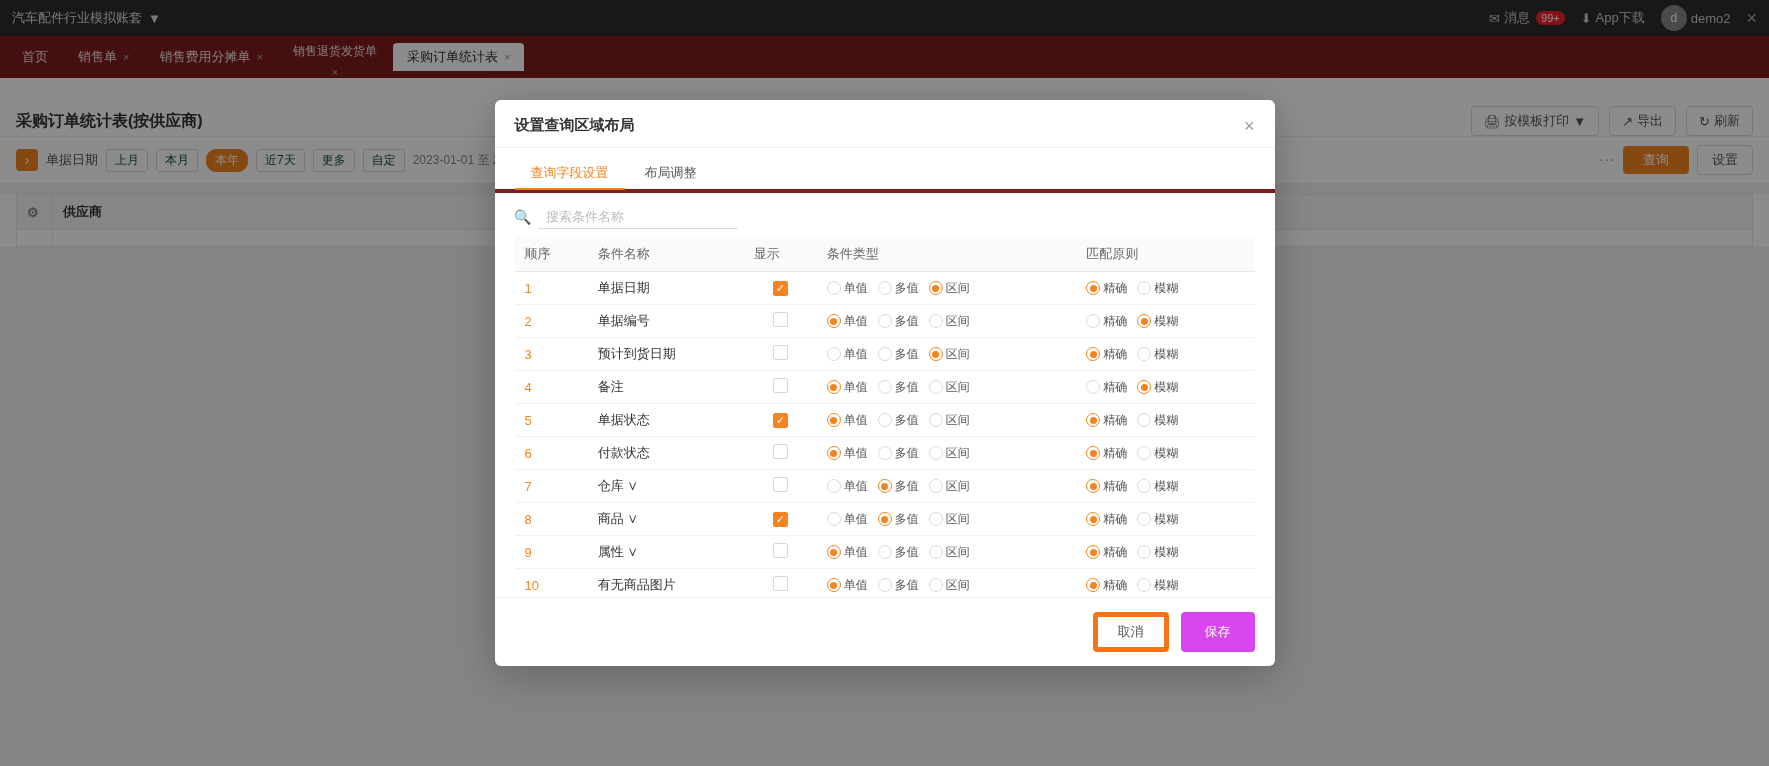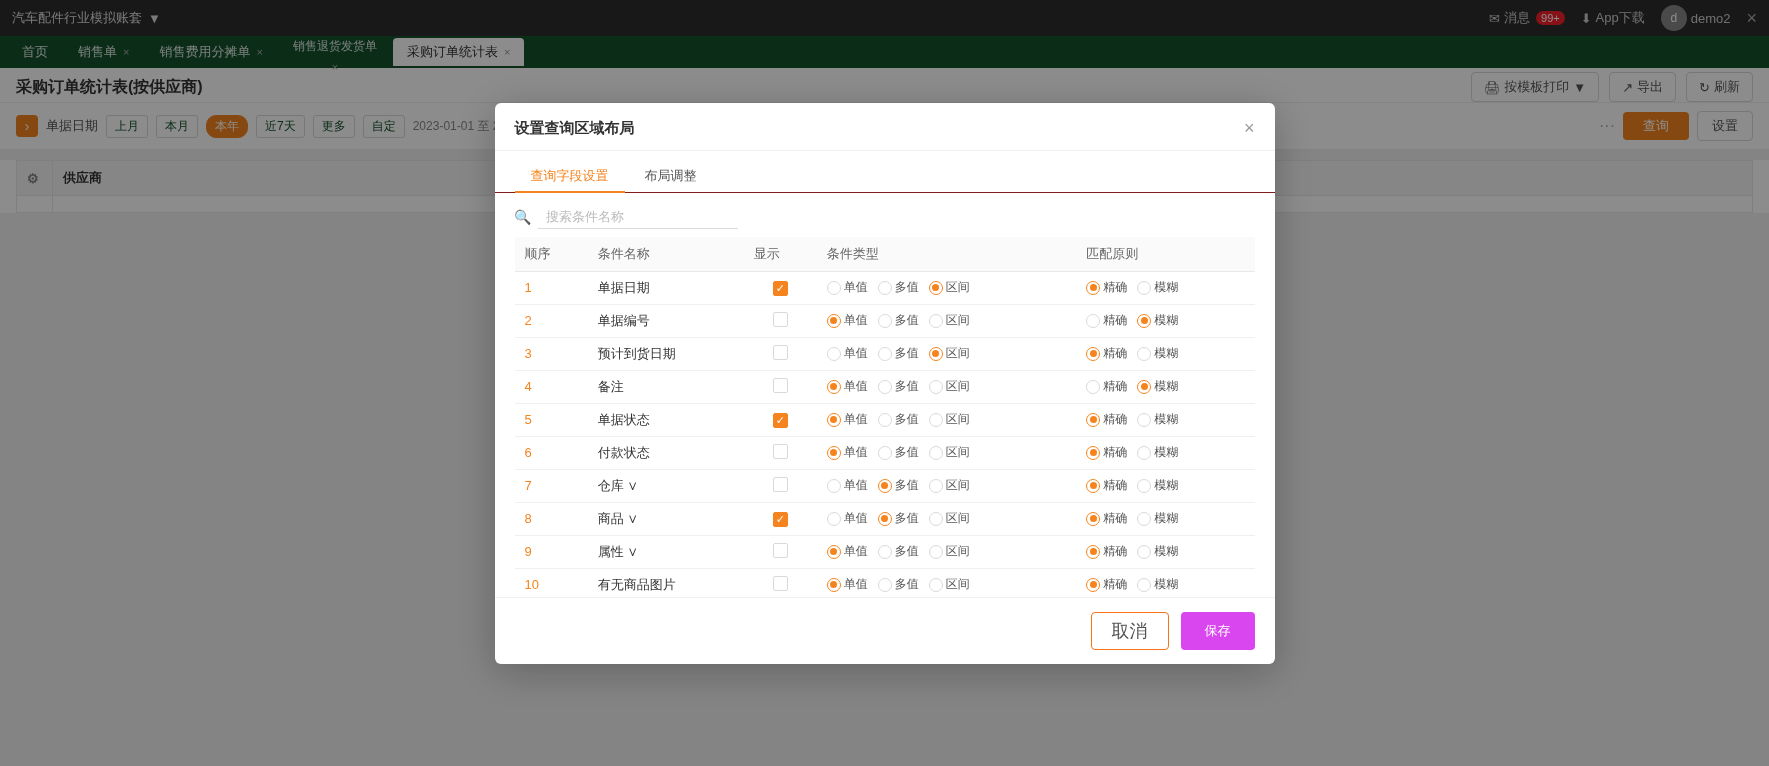--- a/index.html
+++ b/index.html
@@ -16,22 +16,22 @@
       color: #ccc;
     }
     .top-bar-left { font-size: 13px; color: #ddd; display: flex; align-items: center; gap: 6px; }
     .top-bar-right { display: flex; align-items: center; gap: 16px; font-size: 13px; }
     .top-bar-right .badge { background: #f5222d; color: #fff; border-radius: 10px; padding: 1px 5px; font-size: 11px; margin-left: 2px; }
     .top-bar-right .icon-item { display: flex; align-items: center; gap: 4px; cursor: pointer; }
     .top-bar-right .avatar { width: 26px; height: 26px; border-radius: 50%; background: #888; display: flex; align-items: center; justify-content: center; color: #fff; font-size: 12px; }
 
     
     .tab-bar {
-      background: #14532d;
-      height: 32px;
+      background: #7f1d1d;
+      height: 42px;
       display: flex;
       align-items: center;
       padding: 0 0 0 8px;
     }
     .tab-item {
       height: 28px;
       padding: 0 14px;
       border-radius: 4px 4px 0 0;
       display: flex;
       align-items: center;
@@ -44,21 +44,21 @@
     .tab-item.active {
       background: #fff;
       color: #333;
     }
     .tab-item .close-x { font-size: 11px; color: #aaa; cursor: pointer; }
     .tab-item.active .close-x { color: #999; }
 
     
     .page-header {
       background: #fff;
-      padding: 4px 16px 0 16px;
+      padding: 28px 16px 0 16px;
       display: flex;
       align-items: center;
       justify-content: space-between;
       border-bottom: 1px solid #eee;
     }
     .page-title { font-size: 16px; font-weight: bold; color: #333; }
     .page-header-actions { display: flex; align-items: center; gap: 10px; }
     .btn-outline { border: 1px solid #d9d9d9; background: #fff; border-radius: 4px; padding: 5px 12px; cursor: pointer; font-size: 13px; color: #555; display: flex; align-items: center; gap: 4px; }
 
     
@@ -118,21 +118,21 @@
       align-items: center;
       justify-content: space-between;
     }
     .dialog-title { font-size: 15px; font-weight: bold; color: #333; }
     .dialog-close { cursor: pointer; color: #999; font-size: 18px; line-height: 1; }
 
     
     .dialog-tabs {
       display: flex;
       padding: 10px 20px 0 20px;
-      border-bottom: 1px solid #7f1d1d;
+      border-bottom: 4px solid #7f1d1d;
       gap: 4px;
     }
     .dtab {
       padding: 6px 16px;
       cursor: pointer;
       font-size: 13px;
       color: #555;
       border-bottom: 2px solid transparent;
       margin-bottom: -1px;
     }
@@ -221,21 +221,21 @@
     .radio-circle.selected::after { content: ''; width: 7px; height: 7px; border-radius: 50%; background: #f5841f; display: block; }
 
     
     .dialog-footer {
       padding: 14px 20px;
       display: flex;
       justify-content: flex-end;
       gap: 12px;
       border-top: 1px solid #f0f0f0;
     }
-    .btn-cancel { background: #fff; border: 1px solid #f97316; border-radius: 4px; padding: 6px 20px; cursor: pointer; font-size: 18px; color: #555; }
+    .btn-cancel { background: #fff; border: 5px solid #f97316; border-radius: 4px; padding: 6px 20px; cursor: pointer; font-size: 13px; color: #555; }
     .btn-save { background: #d946ef; border: none; border-radius: 4px; padding: 6px 24px; cursor: pointer; font-size: 13px; color: #fff; }
 
     
     .dialog-table-wrap::-webkit-scrollbar { width: 6px; }
     .dialog-table-wrap::-webkit-scrollbar-thumb { background: #ccc; border-radius: 3px; }
 
     .top-close-btn { color: #aaa; cursor: pointer; font-size: 18px; margin-left: auto; }
   </style>
 </head>
 <body>

